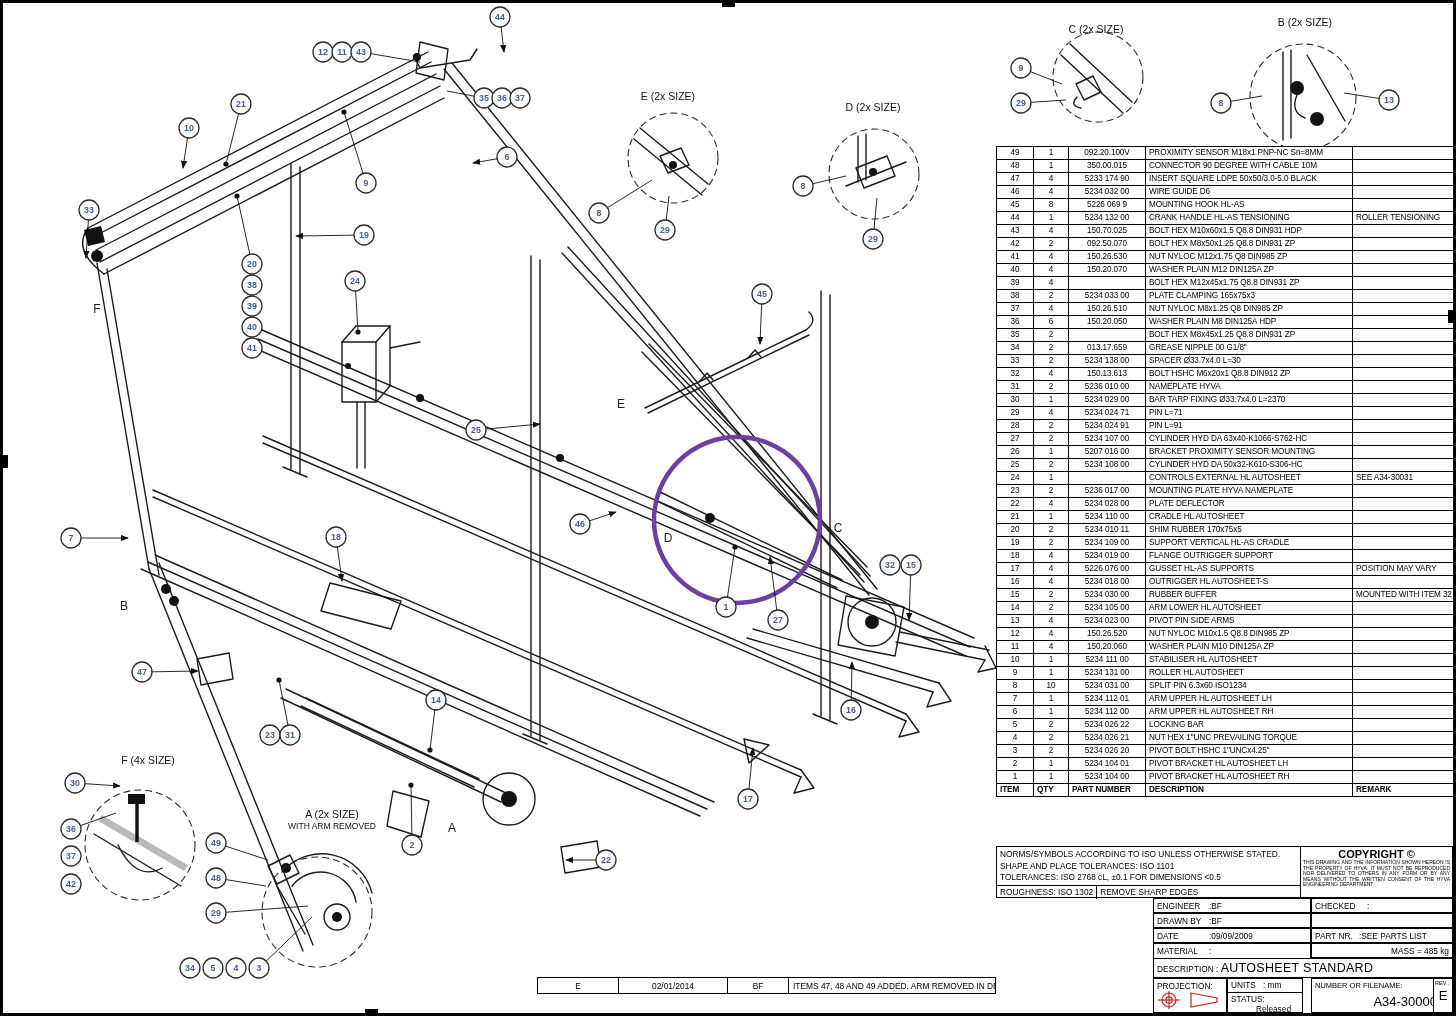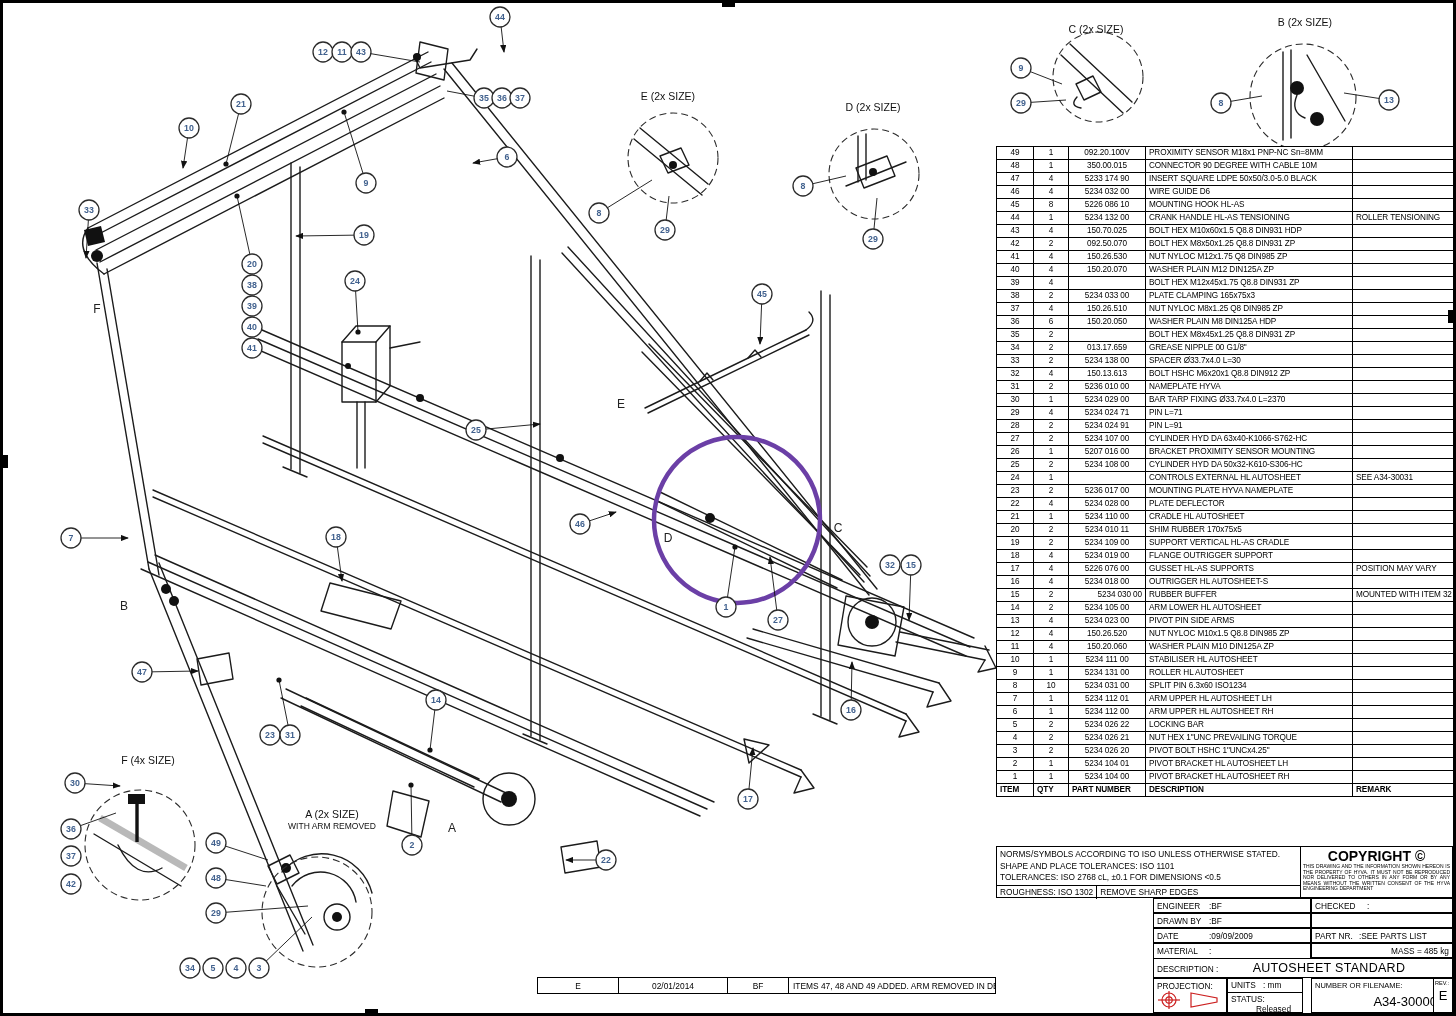--- a/index.html
+++ b/index.html
@@ -24,35 +24,35 @@
               width:457px;z-index:10;background:#fff;}
   table.parts td,table.parts th{border:1px solid #000;height:12px;padding:0 3px;font-size:8.2px;
               line-height:1;letter-spacing:-0.1px;overflow:hidden;white-space:nowrap;}
   table.parts th{font-weight:bold;text-align:left;}
   td.c, th.c{text-align:center;}
   .notes{left:996px;top:846px;width:305px;height:52px;font-size:8.3px;line-height:11.5px;padding:2px 3px;}
   .notes .rrow{display:flex;border-top:1px solid #000;margin:1px -3px 0;-flex:none;}
   .notes .rrow span{padding:1px 3px;}
   .notes .rrow span:last-child{border-left:1px solid #000;flex:1;}
   .copyright{left:1300px;top:846px;width:153px;height:52px;padding:1px 2px;}
-  .copyright .cr-title{font-size:14px;font-weight:bold;text-align:center;}
+  .copyright .cr-title{font-size:11px;font-weight:bold;text-align:center;}
   .copyright .cr-body{font-size:5px;line-height:5.6px;text-align:justify;}
   .tb-cell{position:absolute;z-index:10;box-sizing:border-box;border:1px solid #000;background:#fff;
            font-size:8.3px;padding:2px 3px;overflow:hidden;white-space:nowrap;}
   .lab{display:inline-block;}
   .logo-box{left:996px;top:898px;width:158px;height:115px;text-align:center;}
   .hyva-wrap{position:relative;height:76px;}
   .hyva-text{font-size:52px;font-weight:800;color:#e01f26;letter-spacing:-4px;
              transform:scaleY(1.05);line-height:74px;}
   .hyva-reg{position:absolute;right:6px;top:8px;font-size:9px;color:#111;font-weight:bold;}
   .hyva-arrow{position:absolute;left:58px;top:-2px;width:46px;height:34px;}
   .logo-lines{font-size:9.3px;font-weight:bold;letter-spacing:-0.3px;line-height:11px;text-align:left;
               padding-left:4px;}
   .desc-row{left:1153px;top:958px;width:300px;height:20px;}
-  .desc-val{font-size:12.5px;letter-spacing:0.3px;margin-left:32px;}
+  .desc-val{font-size:12.5px;letter-spacing:0.3px;}
   .proj-cell{left:1153px;top:978px;width:74px;height:35px;}
   .units-cell{left:1227px;top:978px;width:76px;height:35px;padding:0;}
   .units-top{border-bottom:1px solid #000;padding:1px 3px;height:14px;box-sizing:border-box;}
   .units-bot{padding:1px 3px;}
   .status-val{text-align:right;padding-right:8px;}
   .num-cell{left:1303px;top:978px;width:130px;height:35px;margin-left:8px;}
   .num-val{font-size:13px;text-align:right;margin-top:4px;}
   .rev-cell{left:1433px;top:978px;width:20px;height:35px;padding:1px;}
   .rev-lab{font-size:5.6px;}
   .rev-val{font-size:13px;text-align:center;margin-top:2px;}
@@ -427,21 +427,21 @@
         <tr>
           <td class="c" style="width: 30px;">46</td>
           <td class="c" style="width: 28px;">4</td>
           <td class="c" style="width: 70px;">5234 032 00</td>
           <td class="" style="width: 200px;">WIRE GUIDE D6</td>
           <td class="" style="width: 119px;"></td>
         </tr>
         <tr>
           <td class="c" style="width: 30px;">45</td>
           <td class="c" style="width: 28px;">8</td>
-          <td class="c" style="width: 70px;">5226 086 10</td>
+          <td class="c" style="width: 70px;">5226 069 9</td>
           <td class="" style="width: 200px;">MOUNTING HOOK HL-AS</td>
           <td class="" style="width: 119px;"></td>
         </tr>
         <tr>
           <td class="c" style="width: 30px;">44</td>
           <td class="c" style="width: 28px;">1</td>
           <td class="c" style="width: 70px;">5234 132 00</td>
           <td class="" style="width: 200px;">CRANK HANDLE HL-AS TENSIONING</td>
           <td class="" style="width: 119px;">ROLLER TENSIONING</td>
         </tr>
@@ -637,21 +637,21 @@
         <tr>
           <td class="c" style="width: 30px;">16</td>
           <td class="c" style="width: 28px;">4</td>
           <td class="c" style="width: 70px;">5234 018 00</td>
           <td class="" style="width: 200px;">OUTRIGGER HL AUTOSHEET-S</td>
           <td class="" style="width: 119px;"></td>
         </tr>
         <tr>
           <td class="c" style="width: 30px;">15</td>
           <td class="c" style="width: 28px;">2</td>
-          <td class="c" style="width: 70px; text-align: right;">5234 030 00</td>
+          <td class="c" style="width: 70px;">5234 030 00</td>
           <td class="" style="width: 200px;">RUBBER BUFFER</td>
           <td class="" style="width: 119px;">MOUNTED WITH ITEM 32</td>
         </tr>
         <tr>
           <td class="c" style="width: 30px;">14</td>
           <td class="c" style="width: 28px;">2</td>
           <td class="c" style="width: 70px;">5234 105 00</td>
           <td class="" style="width: 200px;">ARM LOWER HL AUTOSHEET</td>
           <td class="" style="width: 119px;"></td>
         </tr>

